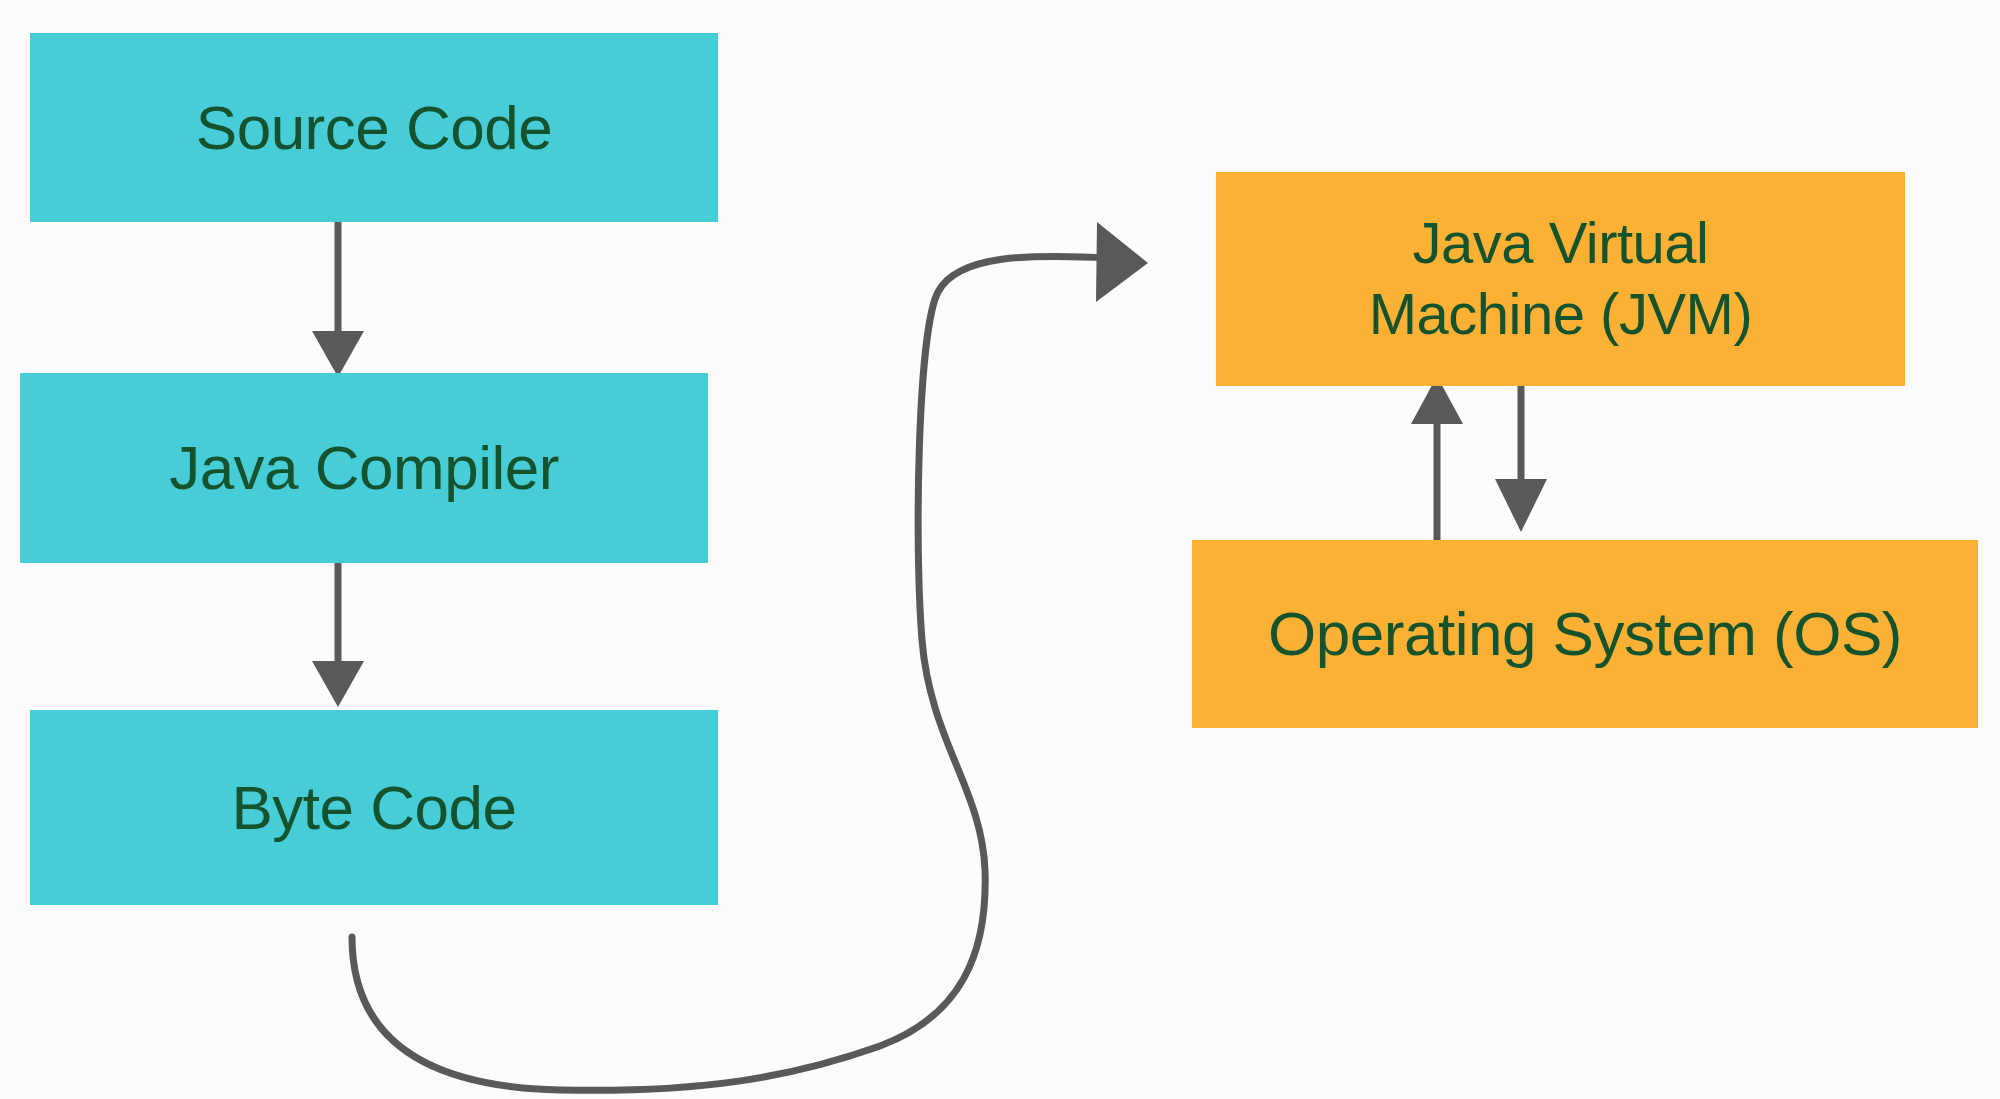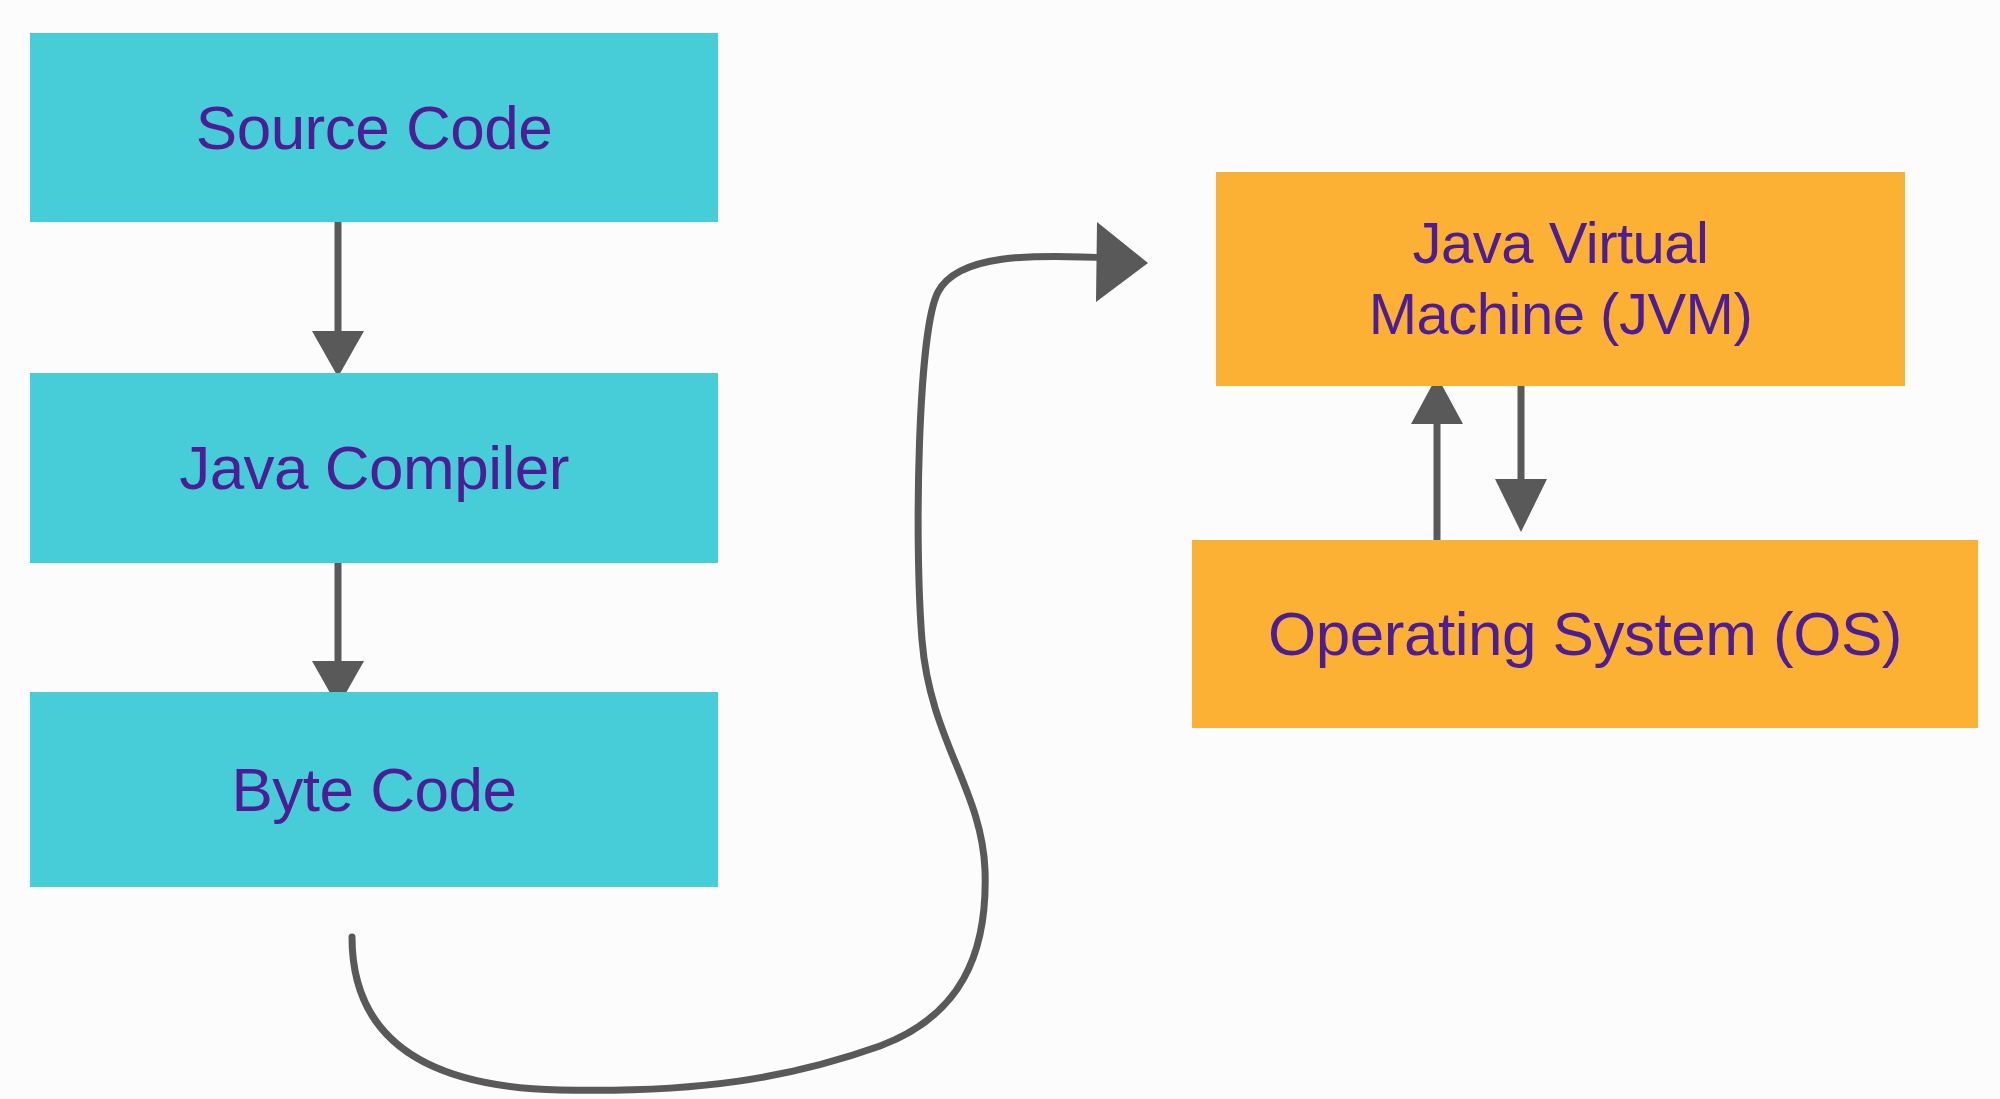--- a/index.html
+++ b/index.html
@@ -14,37 +14,37 @@
     background: #fcfcfc;
     overflow: hidden;
     font-family: "Liberation Sans", sans-serif;
   }
   .node {
     position: absolute;
     display: flex;
     align-items: center;
     justify-content: center;
     text-align: center;
-    color: #4c1d95;
+    color: #14532d;
     line-height: 1.22;
     letter-spacing: -0.5px;
     box-sizing: border-box;
   }
   .node-label {
     display: block;
     width: 100%;
     white-space: pre-line;
   }
   .teal { background: #47cdd7; }
   .orange { background: #fcb134; }
 
   
   #node-source-code   { left: 30px;  top: 33px;  width: 688px; height: 189px; font-size: 62px; }
-  #node-java-compiler { left: 30px;  top: 373px; width: 688px; height: 190px; font-size: 62px; }
-  #node-byte-code     { left: 30px;  top: 692px; width: 688px; height: 195px; font-size: 62px; }
+  #node-java-compiler { left: 20px;  top: 373px; width: 688px; height: 190px; font-size: 62px; }
+  #node-byte-code     { left: 30px;  top: 710px; width: 688px; height: 195px; font-size: 62px; }
 
   
   #node-jvm { left: 1216px; top: 172px; width: 689px; height: 214px; font-size: 58px; }
   #node-os  { left: 1176px; top: 540px; width: 786px; height: 188px; font-size: 62px; margin-left: 16px; }
 
   #edges {
     position: absolute;
     left: 0; top: 0;
     width: 2000px;
     height: 1099px;

